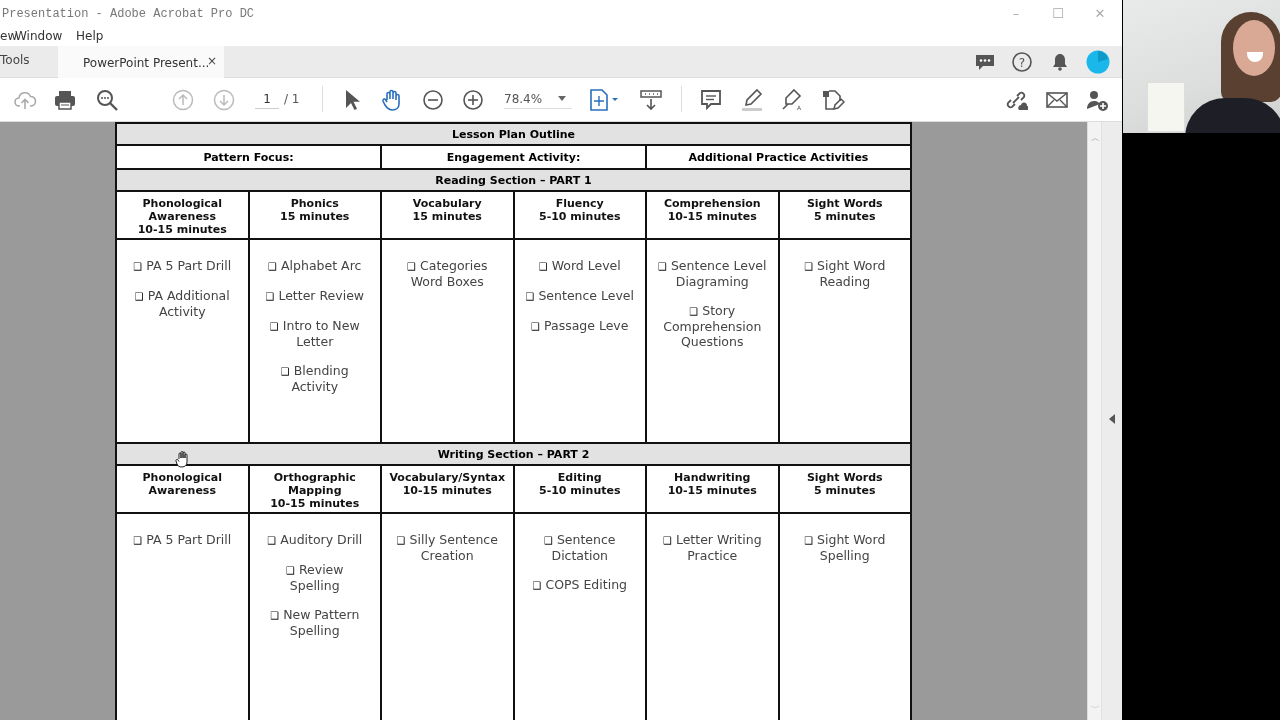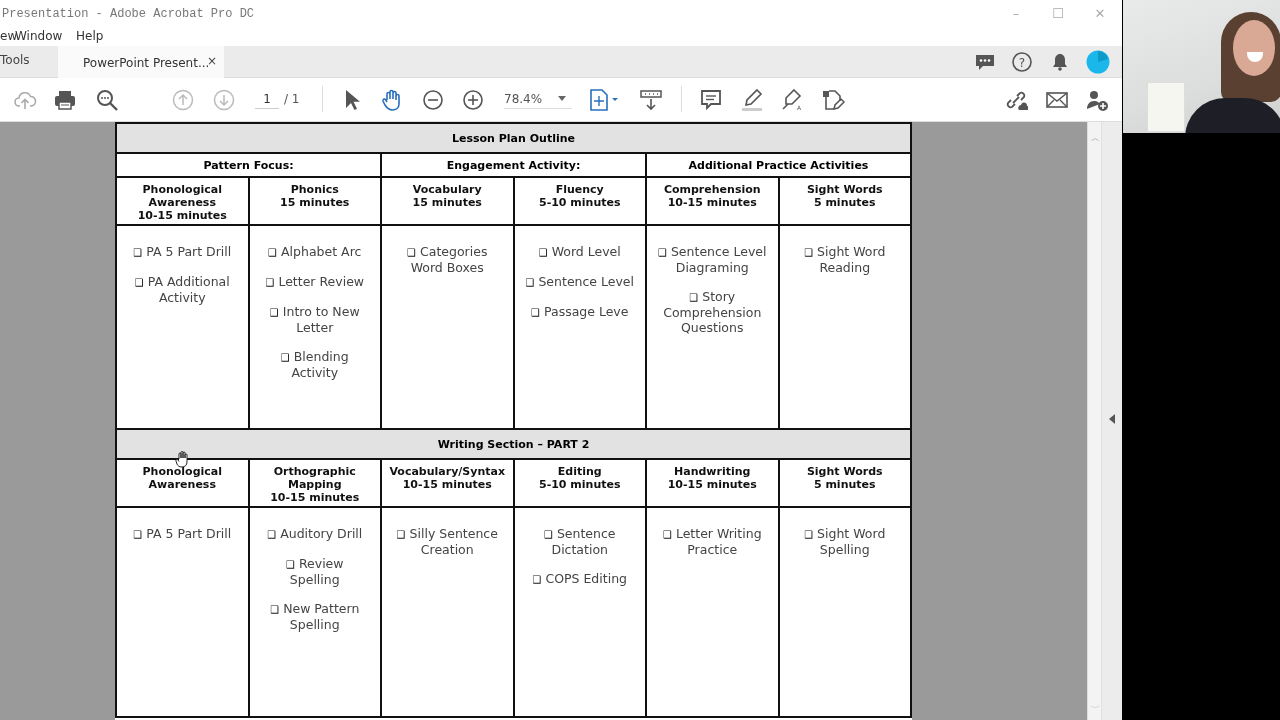--- a/index.html
+++ b/index.html
@@ -21,21 +21,21 @@
   .tb svg { width: 24px; height: 24px; }
   .pagebox { position: absolute; left: 255px; top: 14px; width: 24px; font-size: 12px; color: #333; text-align: center; border-bottom: 1px solid #ccc; padding-bottom: 2px; }
   .pagetotal { position: absolute; left: 284px; top: 14px; font-size: 12px; color: #555; }
   .zoomval { position: absolute; left: 504px; top: 14px; width: 68px; font-size: 12px; color: #555; border-bottom: 1px solid #ddd; padding-bottom: 2px; }
   .zoomval .caret { position: absolute; right: 6px; top: 4px; width: 0; height: 0; border-left: 4px solid transparent; border-right: 4px solid transparent; border-top: 5px solid #666; }
   .sep { position: absolute; top: 8px; width: 1px; height: 26px; background: #ddd; }
   .viewport { position: absolute; left: 0; top: 122px; width: 1087px; height: 598px; background: #9a9a9a; overflow: hidden; }
   .page { position: absolute; left: 115px; top: 0; width: 797px; height: 600px; background: #fff; }
   table { border-collapse: collapse; width: 797px; table-layout: fixed; font-family: "DejaVu Sans", sans-serif; }
   td { border: 2px solid #111; text-align: center; vertical-align: top; }
-  .band td { background: #e2e2e2; font-weight: bold; font-size: 11px; height: 30px; vertical-align: middle; padding: 0; }
+  .band td { background: #e2e2e2; font-weight: bold; font-size: 11px; height: 22px; vertical-align: middle; padding: 0; }
   .focus td { font-weight: bold; font-size: 11px; height: 24px; vertical-align: middle; border-radius: 9px; }
   .hdr td { font-weight: bold; font-size: 11px; line-height: 13px; padding-top: 5px; color: #111; }
   .items td { font-size: 12.5px; color: #444; line-height: 15px; padding-top: 18px; border-radius: 30px; }
   .item { margin-bottom: 14px; padding: 0 10px; }
   .chk { font-size: 10px; color: #111; margin-right: 4px; }
   .scrollbar { position: absolute; left: 1087px; top: 122px; width: 35px; height: 598px; background: #ececec; }
   .scrollbar .track { position: absolute; left: 0; top: 0; width: 15px; height: 598px; background: #f3f3f3; border-left: 1px solid #ddd; border-right: 1px solid #e0e0e0; }
   .scrollbar .up { position: absolute; left: 3px; top: 10px; font-size: 9px; color: #999; }
   .scrollbar .down { position: absolute; left: 3px; top: 580px; font-size: 9px; color: #999; }
   .scrollbar .collapse { position: absolute; left: 22px; top: 292px; width: 0; height: 0; border-top: 5px solid transparent; border-bottom: 5px solid transparent; border-right: 6px solid #555; }
@@ -242,20 +242,23 @@
           </colgroup>
         <tbody>
             <tr class="band">
           <td colspan="6">Lesson Plan Outline</td>
         </tr>
         <tr class="focus">
           <td colspan="2">Pattern Focus:</td>
           <td colspan="2">Engagement Activity:</td>
           <td colspan="2">Additional Practice Activities</td>
         </tr>
+        <tr class="band">
+          <td colspan="6">Reading Section – PART 1</td>
+        </tr>
         <tr class="hdr" style="height:48px">
           <td>
                 <div>Phonological</div>
                 <div>Awareness</div>
                 <div>10-15 minutes</div>
               </td>
           <td>
                 <div>Phonics</div>
                 <div>15 minutes</div>
               </td>

